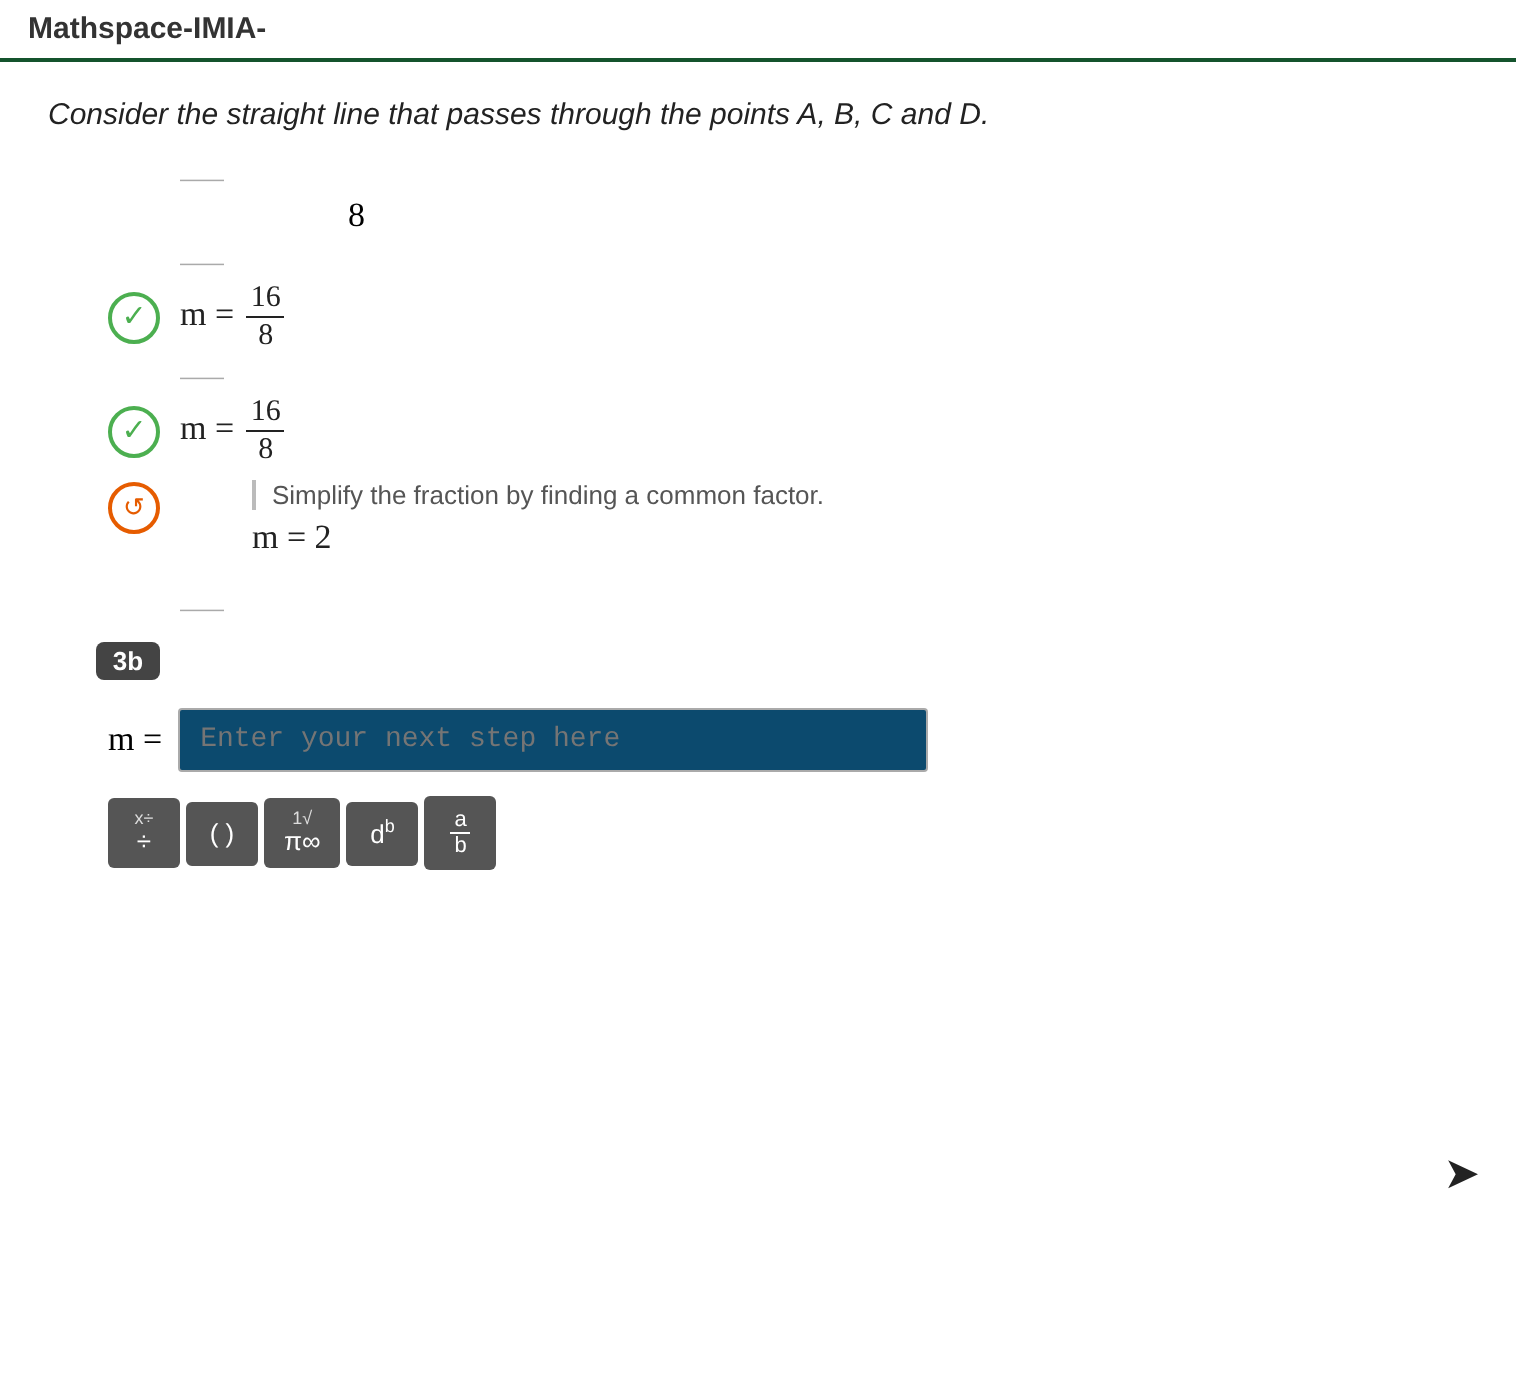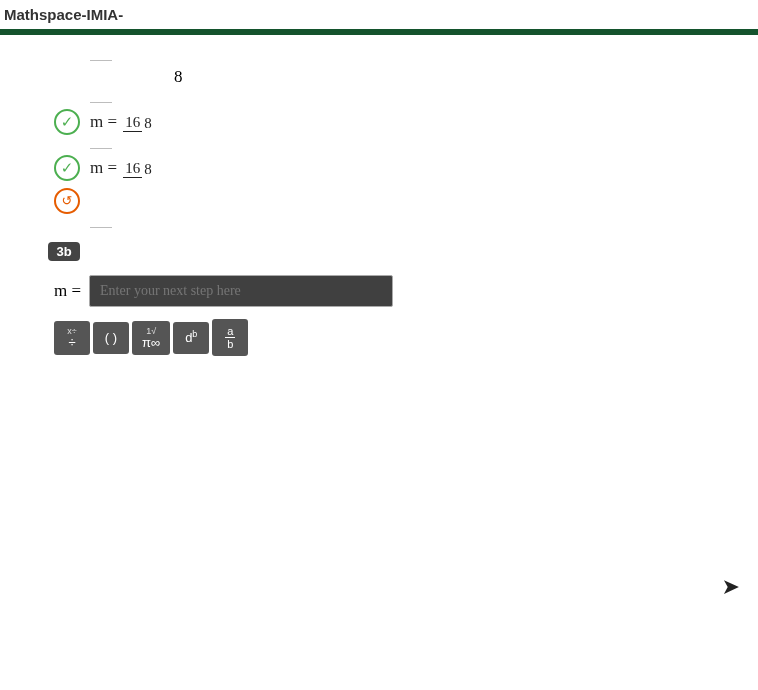--- a/index.html
+++ b/index.html
@@ -5,22 +5,22 @@
     * { box-sizing: border-box; margin: 0; padding: 0; }
     body {
       font-family: 'Georgia', serif;
       background: #f0f0f0;
       width: 758px;
       min-height: 690px;
       overflow: hidden;
     }
     .top-bar {
       background: #fff;
-      padding: 6px 4px;
-      border-bottom: 6px solid #14532d;
+      padding: 6px 14px;
+      border-bottom: 2px solid #14532d;
       font-size: 15px;
       font-weight: bold;
       color: #333;
       font-family: Arial, sans-serif;
     }
     .main-content {
       background: #fff;
       margin: 0;
       padding: 18px 24px 24px 24px;
       min-height: 660px;
@@ -71,21 +71,21 @@
       margin-right: 10px;
       flex-shrink: 0;
     }
     .math-expr {
       font-size: 17px;
       color: #222;
       font-family: 'Times New Roman', serif;
     }
     .fraction {
       display: inline-flex;
-      flex-direction: row;
+      flex-direction: column;
       align-items: center;
       vertical-align: middle;
       margin: 0 2px;
     }
     .fraction .num {
       border-bottom: 1.5px solid #222;
       padding: 0 2px;
       font-size: 15px;
       line-height: 1.2;
     }
@@ -154,24 +154,24 @@
       font-size: 17px;
       font-family: 'Times New Roman', serif;
       margin-right: 8px;
     }
     .next-step-input {
       border: 1.5px solid #aaa;
       border-radius: 2px;
       padding: 7px 10px;
       font-size: 14px;
       color: #999;
-      font-family: Liberation Serif, serif;
-      width: 304px;
+      font-family: Liberation Mono, monospace;
+      width: 375px;
       outline: none;
-      background: #404040;
+      background: #0c4a6e;
     }
     .toolbar-row {
       display: flex;
       align-items: center;
       margin-left: 30px;
       gap: 3px;
     }
     .toolbar-btn {
       background: #555;
       color: #fff;
@@ -205,20 +205,23 @@
   </style>
 </head>
 <body>
 
 <div class="top-bar">
   <span>Mathspace-IMIA-</span>
 </div>
 
 <div class="main-content">
 
+  <div class="problem-header">
+    <span>Consider the straight line that passes through the points <span class="bold-var">A</span>, <span class="bold-var">B</span>, <span class="bold-var">C</span> and <span class="bold-var">D</span>.</span>
+  </div>
 
   <div class="step-block">
 
     <div class="small-label">——</div>
 
     <div style="margin-left:120px; font-size:17px; font-family:'Times New Roman',serif; margin-bottom:8px;">
       <span>8</span>
     </div>
     <div class="small-label">——</div>
 
@@ -241,20 +244,24 @@
         <span>m =</span>
         <span class="fraction">
           <span class="num">16</span>
           <span class="den">8</span>
         </span>
       </span>
     </div>
 
     <div class="step-row" style="align-items:flex-start; margin-top:6px;">
       <div class="hint-icon" style="margin-top:1px;">↺</div>
+      <div>
+        <div class="hint-text">Simplify the fraction by finding a common factor.</div>
+        <div class="m-equals">m = 2</div>
+      </div>
     </div>
 
     <div class="small-label">——</div>
   </div>
 
   <div class="step-3b-row">
     <div class="step-number-badge">3b</div>
   </div>
 
   <div class="input-row">

